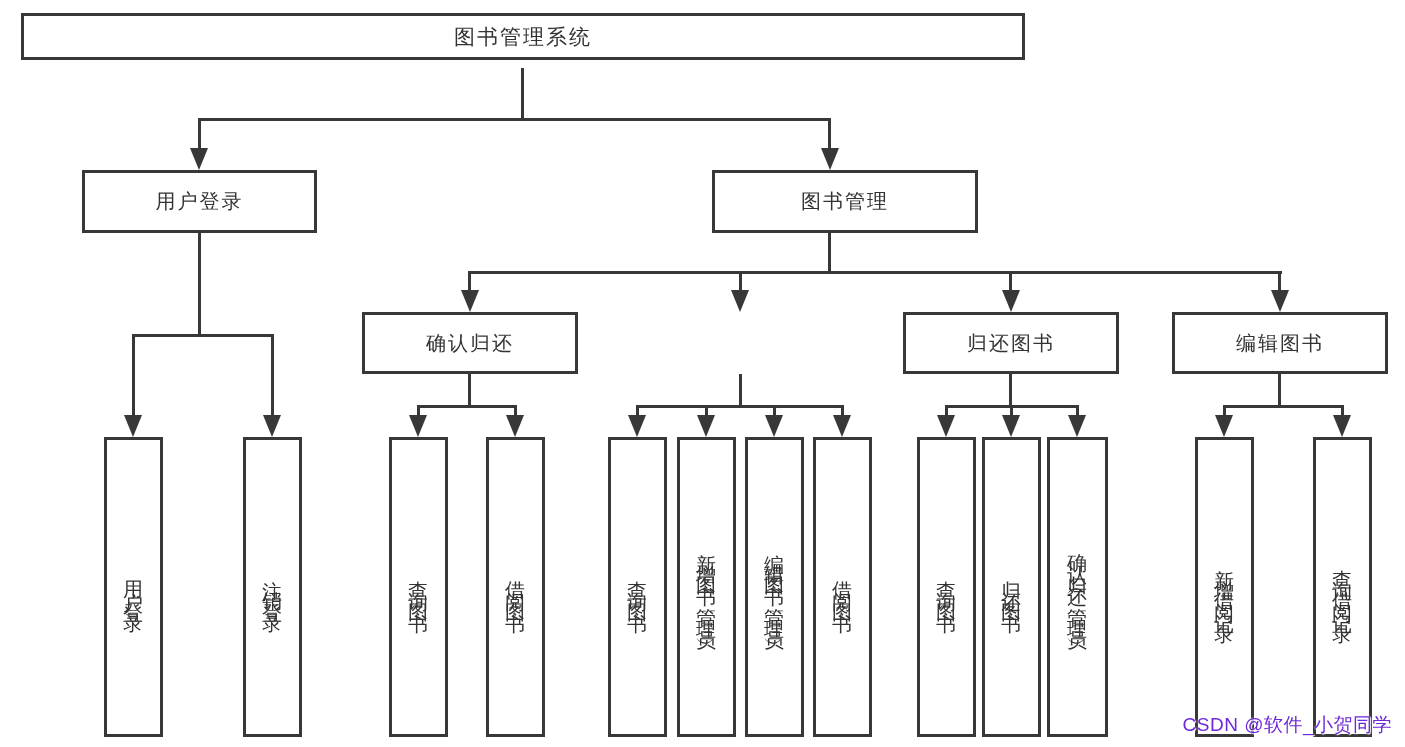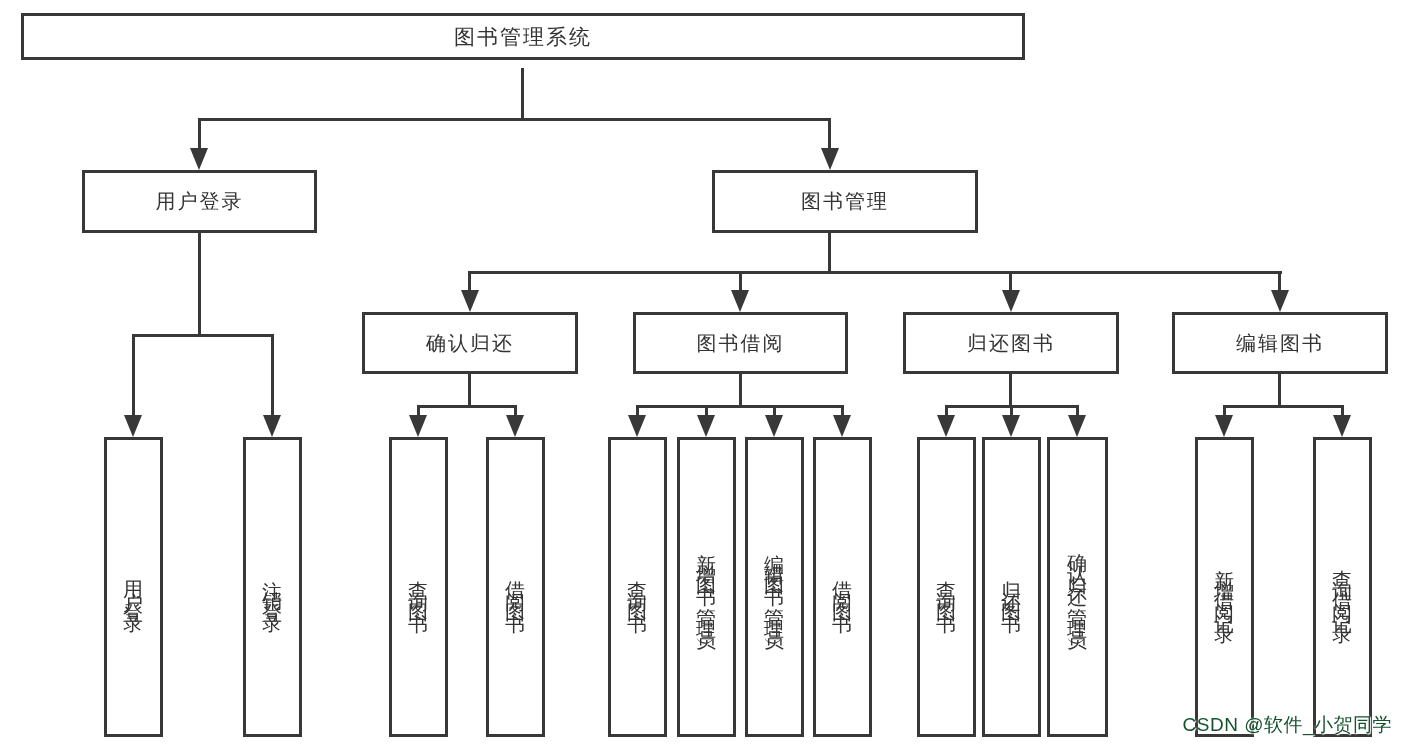--- a/index.html
+++ b/index.html
@@ -45,21 +45,21 @@
     border-left:9px solid transparent;
     border-right:9px solid transparent;
     border-top:22px solid #383838;
     z-index:1;
   }
   .watermark{
     position:absolute;
     left:1148px;top:712px;width:244px;
     text-align:right;
     font-size:19px;
-    color:#14532d;
+    color:#6d28d9;
     letter-spacing:0.5px;
     text-shadow:0 0 2px #ffffff, 1px 1px 1px #ffffff;
     z-index:10;
     white-space:nowrap;
   }
 </style>
 </head>
 <body>
 
 <div class="stage">
@@ -73,23 +73,20 @@
   </div>
 
   <div class="box" style="left:712px;top:170px;width:266px;height:63px">
     <span class="hlabel">图书管理</span>
   </div>
 
   <div class="box" style="left:362px;top:312px;width:216px;height:62px">
     <span class="hlabel">确认归还</span>
   </div>
 
-  <div class="box" style="left:633px;top:312px;width:215px;height:62px">
-    <span class="hlabel">图书借阅</span>
-  </div>
 
   <div class="box" style="left:903px;top:312px;width:216px;height:62px">
     <span class="hlabel">归还图书</span>
   </div>
 
   <div class="box" style="left:1172px;top:312px;width:216px;height:62px">
     <span class="hlabel">编辑图书</span>
   </div>
 
   <div class="box leaf" style="left:104px;top:437px;width:59px;height:300px">

